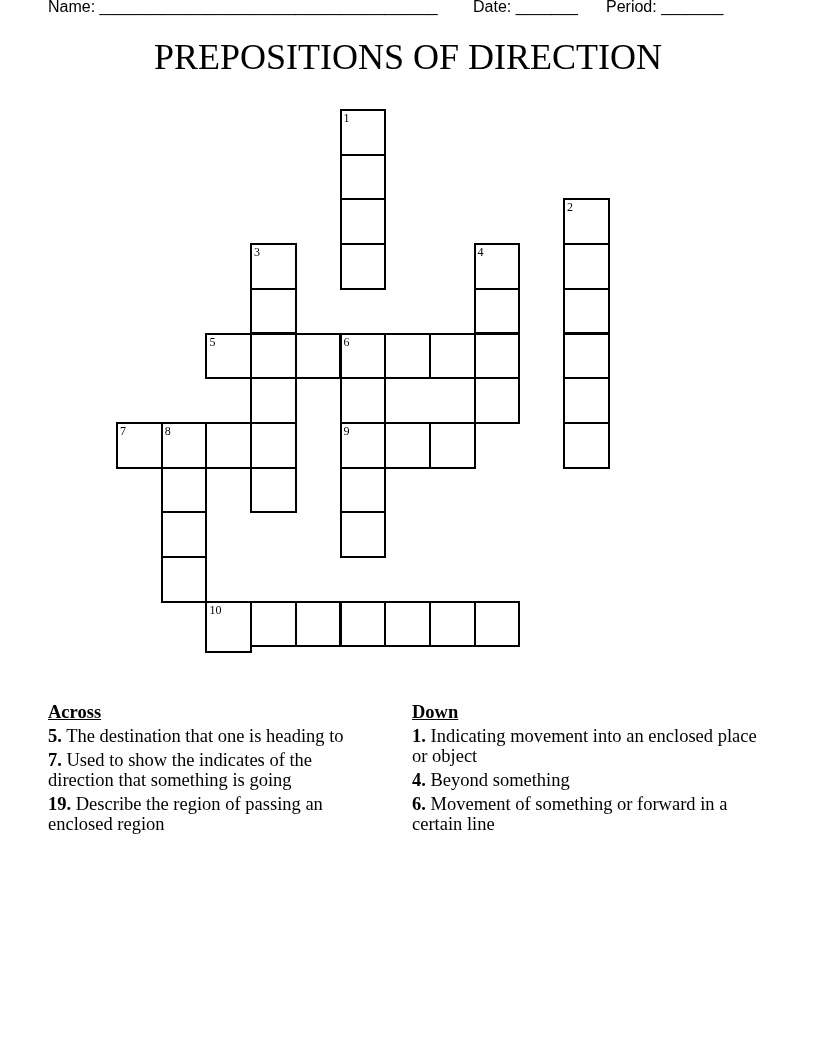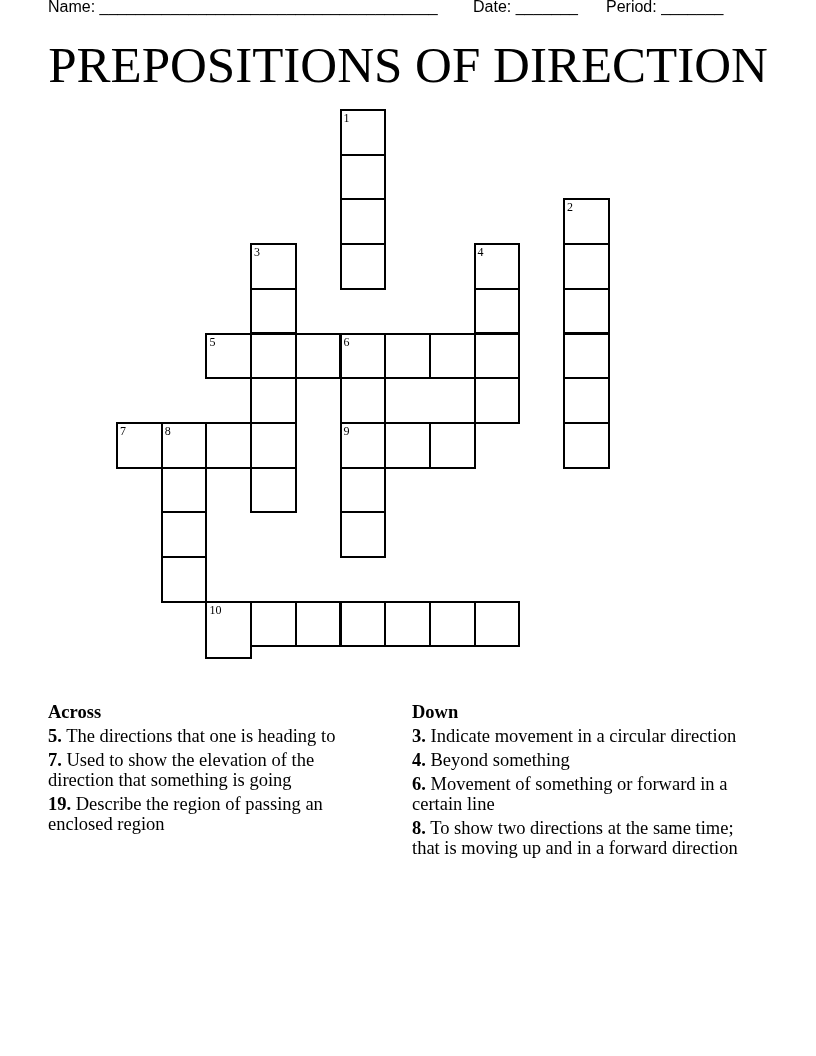--- a/index.html
+++ b/index.html
@@ -4,35 +4,35 @@
 <style>
   html, body { margin: 0; padding: 0; background: #ffffff; }
   body { width: 816px; height: 1056px; position: relative; overflow: hidden; color: #000; }
   .header-line {
     position: absolute; top: -2px; left: 48px; width: 720px; height: 20px;
     font-family: "Liberation Sans", sans-serif; font-size: 16px; white-space: pre;
   }
   .header-line span { position: absolute; top: 0; }
   .title {
     position: absolute; top: 36px; left: 0; width: 816px; text-align: center;
-    font-family: "Liberation Serif", serif; font-size: 51px; letter-spacing: 0px;
+    font-family: "Liberation Serif", serif; font-size: 36px; letter-spacing: 0px;
   }
   .grid { position: absolute; left: 0; top: 0; width: 816px; height: 680px; }
   .cell {
     position: absolute; width: 44.7px; height: 44.7px; box-sizing: border-box;
     border: 2px solid #000; background: #fff; margin-left: -1px; margin-top: -1px;
   }
   .cell .num {
     position: absolute; top: 1px; left: 2px;
     font-family: "Liberation Serif", serif; font-size: 12px; line-height: 12px;
   }
   .clues { position: absolute; top: 702px; font-family: "Liberation Serif", serif; font-size: 18.5px; line-height: 20px; }
   .clues.across { left: 48px; width: 330px; }
   .clues.down { left: 412px; width: 350px; }
-  .clues .heading { font-weight: bold; margin-bottom: 4px; }
+  .clues .heading { font-weight: bold; text-decoration: underline; margin-bottom: 4px; }
   .clue { margin-bottom: 4px; }
   .clue b { font-weight: bold; }
 </style>
 </head>
 <body>
 
 <div class="header-line">
   <span style="left:0">Name: ______________________________________</span>
   <span style="left:425px">Date: _______</span>
   <span style="left:558px">Period: _______</span>
@@ -89,37 +89,36 @@
     </div>
     <div class="cell" style="left: 161.7px; top: 422.9px; width: 46.7px; height: 46.7px;">
       <span class="num">8</span>
     </div>
     <div class="cell" style="left: 206.4px; top: 422.9px; width: 46.7px; height: 46.7px;"></div>
     <div class="cell" style="left: 161.7px; top: 467.6px; width: 46.7px; height: 46.7px;"></div>
     <div class="cell" style="left: 161.7px; top: 512.3px; width: 46.7px; height: 46.7px;"></div>
     <div class="cell" style="left: 161.7px; top: 557px; width: 46.7px; height: 46.7px;"></div>
     <div class="cell" style="left: 385.2px; top: 422.9px; width: 46.7px; height: 46.7px;"></div>
     <div class="cell" style="left: 429.9px; top: 422.9px; width: 46.7px; height: 46.7px;"></div>
-    <div class="cell" style="left: 206.4px; top: 601.7px; width: 46.7px; height: 58px;">
+    <div class="cell" style="left: 206.4px; top: 601.7px; width: 46.7px; height: 52px;">
       <span class="num">10</span>
     </div>
     <div class="cell" style="left: 251.1px; top: 601.7px; width: 46.7px; height: 46.7px;"></div>
     <div class="cell" style="left: 295.8px; top: 601.7px; width: 46.7px; height: 46.7px;"></div>
     <div class="cell" style="left: 340.5px; top: 601.7px; width: 46.7px; height: 46.7px;"></div>
     <div class="cell" style="left: 385.2px; top: 601.7px; width: 46.7px; height: 46.7px;"></div>
     <div class="cell" style="left: 429.9px; top: 601.7px; width: 46.7px; height: 46.7px;"></div>
     <div class="cell" style="left: 474.6px; top: 601.7px; width: 46.7px; height: 46.7px;"></div>
   </div>
 
 <div class="clues across">
   <div class="heading">Across</div>
-  <div class="clue"><b>5.</b> <span>The directions that one is heading to</span></div>
-  <div class="clue"><b>7.</b> <span>Used to show the elevation of the direction that something is going</span></div>
+  <div class="clue"><b>5.</b> <span>The destination that one is heading to</span></div>
+  <div class="clue"><b>7.</b> <span>Used to show the indicates of the direction that something is going</span></div>
   <div class="clue"><b>19.</b> <span>Describe the region of passing an enclosed region</span></div>
 </div>
 
 <div class="clues down">
   <div class="heading">Down</div>
-  <div class="clue"><b>3.</b> <span>Indicate movement in a circular direction</span></div>
+  <div class="clue"><b>1.</b> <span>Indicating movement into an enclosed place or object</span></div>
   <div class="clue"><b>4.</b> <span>Beyond something</span></div>
   <div class="clue"><b>6.</b> <span>Movement of something or forward in a certain line</span></div>
-  <div class="clue"><b>8.</b> <span>To show two directions at the same time; that is moving up and in a forward direction</span></div>
 </div>
 
 </body></html>

